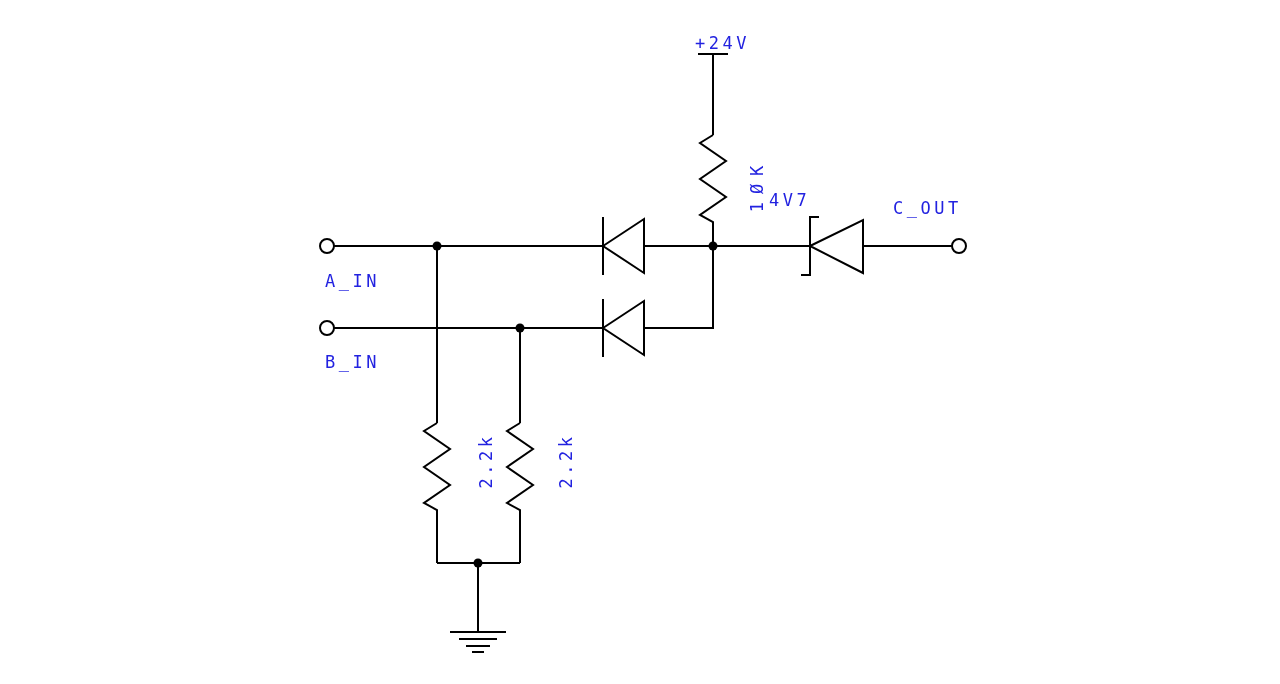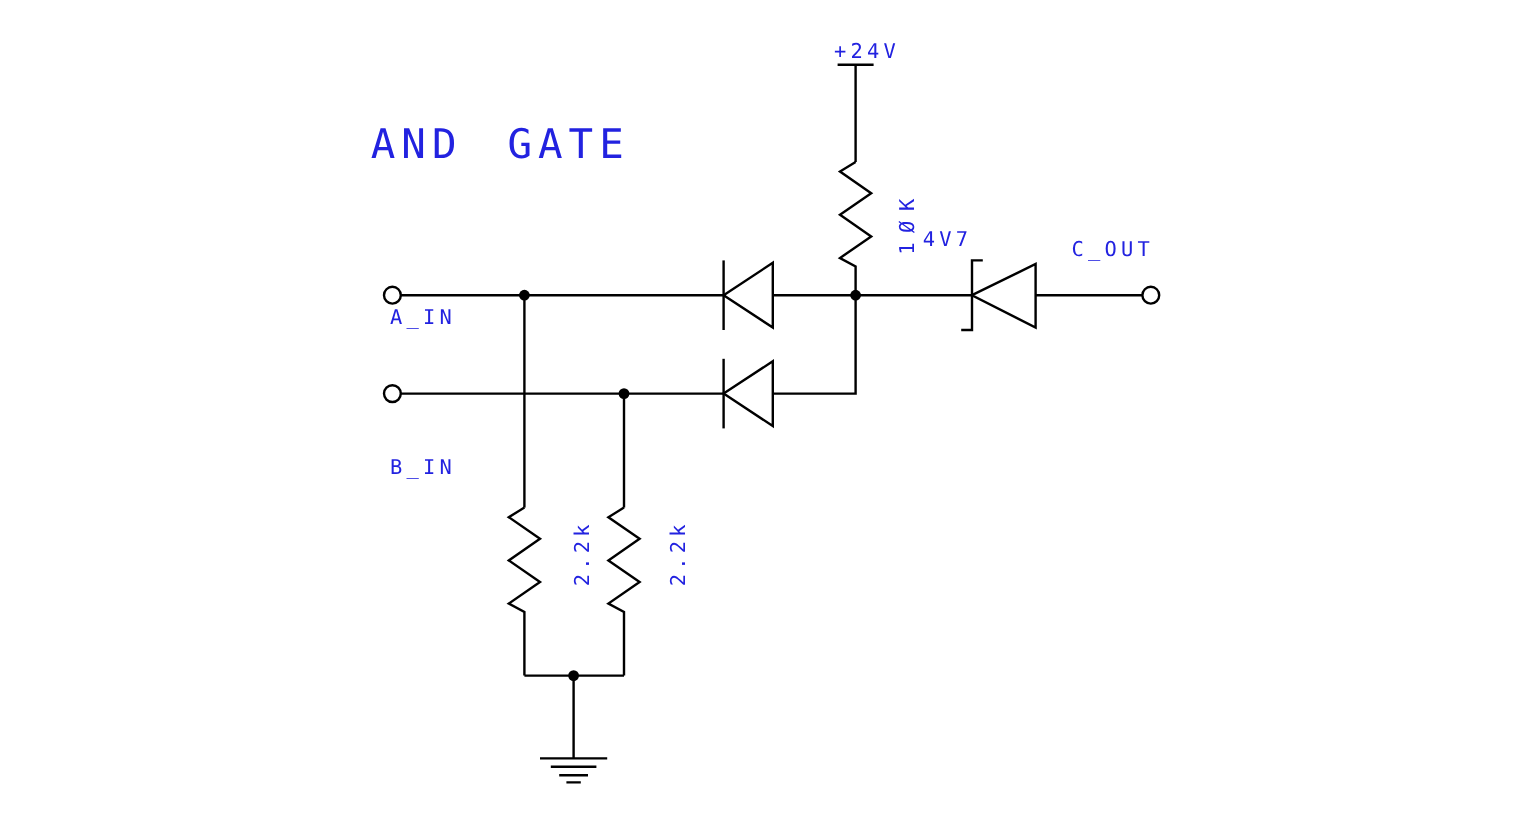--- a/index.html
+++ b/index.html
@@ -71,27 +71,26 @@
     <circle class="fill" cx="437" cy="246" r="4.5"></circle>
     <circle class="fill" cx="520" cy="328" r="4.5"></circle>
     <circle class="fill" cx="713" cy="246" r="4.5"></circle>
     <circle class="fill" cx="478" cy="563" r="4.5"></circle>
 
     <circle class="stroke" cx="327" cy="246" r="7"></circle>
     <circle class="stroke" cx="327" cy="328" r="7"></circle>
     <circle class="stroke" cx="959" cy="246" r="7"></circle>
   </svg>
 
-  <div class="lbl title" style="left:309px; top:101px;">AND GATE</div>
 
   <div class="lbl" style="left:695px; top:33px;text-align:center;">+24V</div>
 
-  <div class="lbl" style="left:325px; top:255px;">A_IN</div>
+  <div class="lbl" style="left:325px; top:271px;">A_IN</div>
 
-  <div class="lbl" style="left:325px; top:352px;margin-top:28px;">B_IN</div>
+  <div class="lbl" style="left:325px; top:352px;">B_IN</div>
 
   <div class="lbl" style="left:893px; top:198px;">C_OUT</div>
 
   <div class="lbl" style="left:769px; top:190px;">4V7</div>
 
   <div class="lbl rot wide" style="left:757px; top:185px;">1ØK</div>
 
   <div class="lbl rot" style="left:486px; top:461px;">2.2k</div>
 
   <div class="lbl rot" style="left:566px; top:461px;">2.2k</div>

